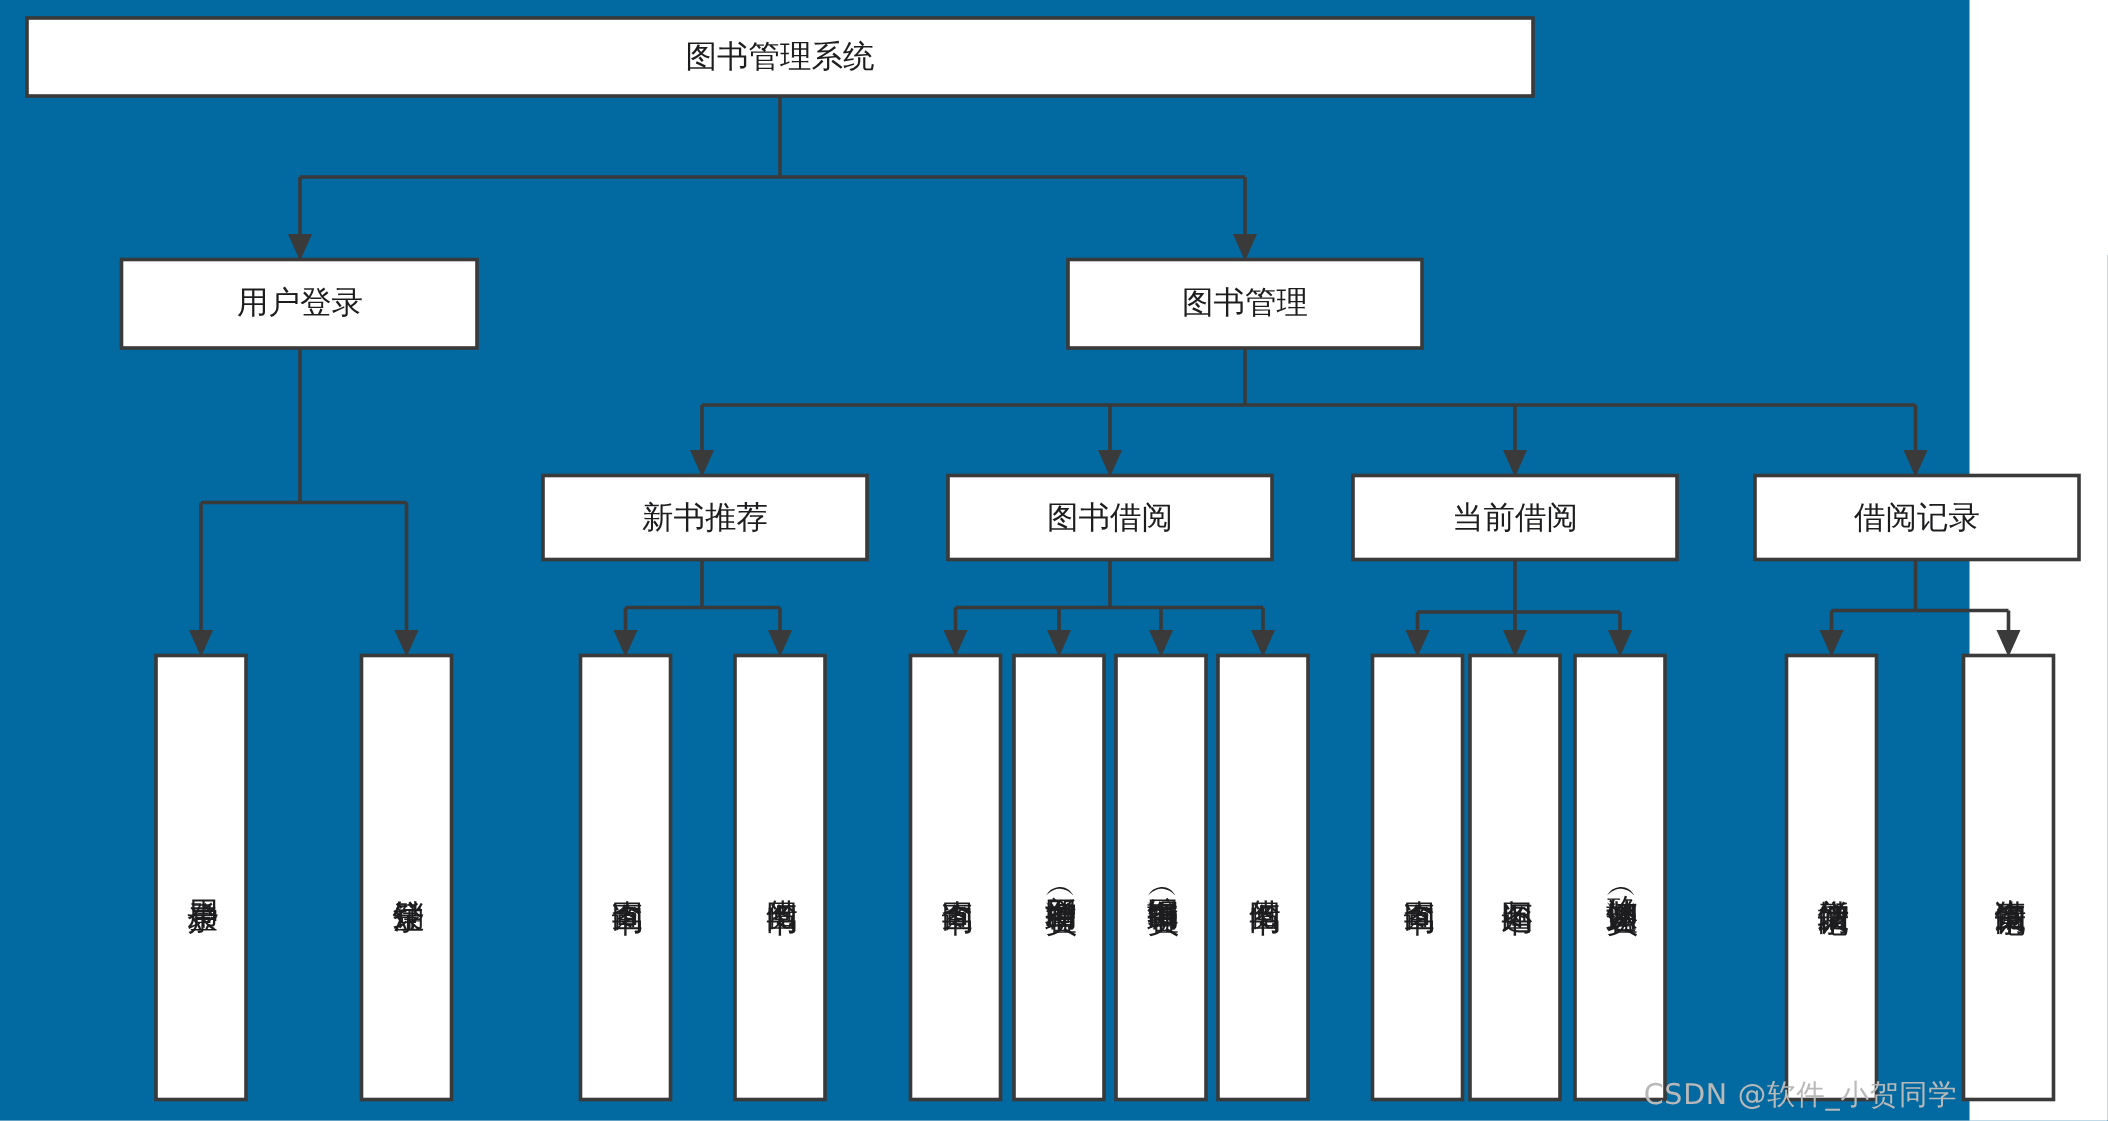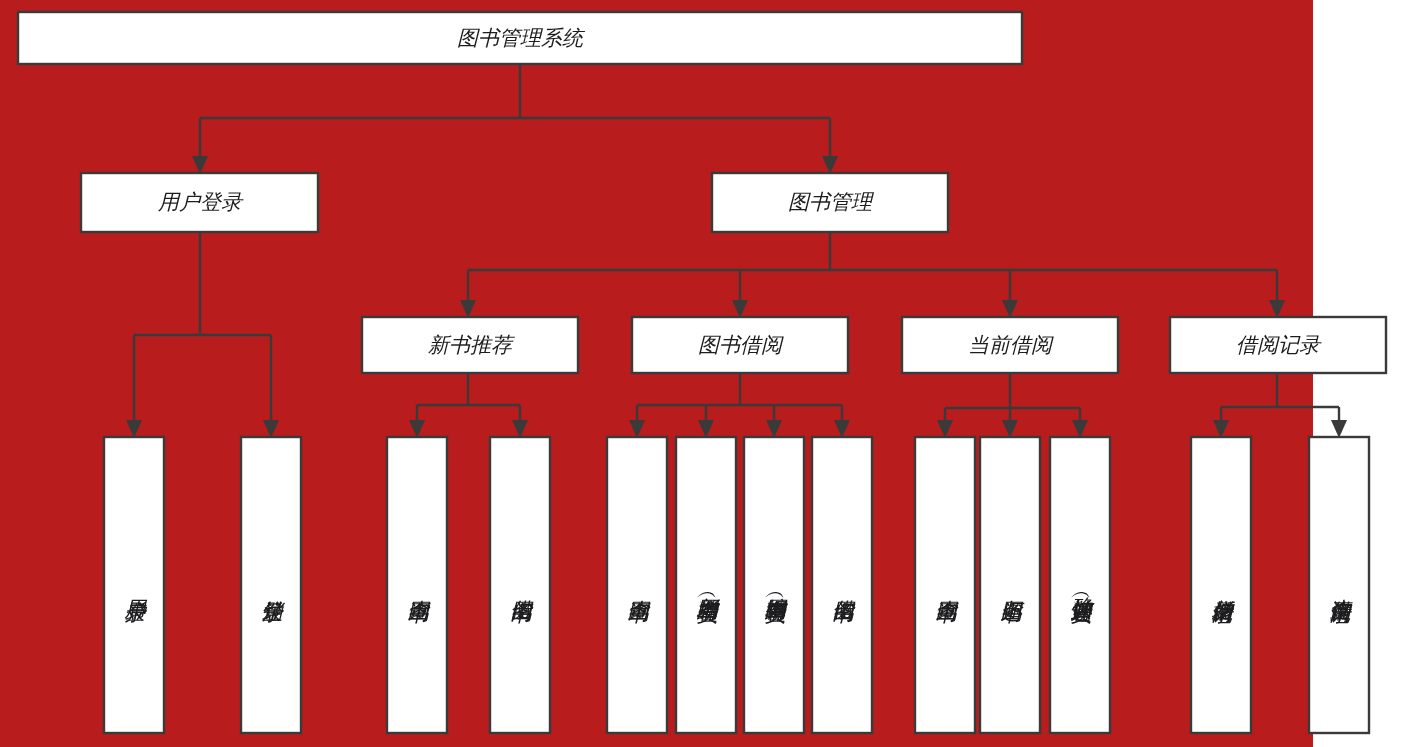--- a/index.html
+++ b/index.html
@@ -11,22 +11,21 @@
   body {
     width: 1405px;
     height: 747px;
     font-family: "DejaVu Sans", "Liberation Sans", sans-serif;
     overflow: hidden;
   }
   #diagram-root {
     position: relative;
     width: 1313px;
     height: 747px;
-    background: #b91c1c;
-    font-style: italic;
+    background: #0369a1;
   }
   svg.diagram-canvas {
     position: absolute;
     left: 0;
     top: 0;
     width: 1405px;
     height: 747px;
     display: block;
   }
   .node-box {
@@ -240,14 +239,15 @@
       <rect class="node-box" x="1191" y="437" width="60" height="296"></rect>
       <text class="node-label vertical" x="1221" y="585">新增借阅记录</text>
     </g>
     <g>
       <rect class="node-box" x="1309" y="437" width="60" height="296"></rect>
       <text class="node-label vertical" x="1339" y="585">查询借阅记录</text>
     </g>
 
   </svg>
 
+  <div class="watermark-text">CSDN @软件_小贺同学</div>
 
 </div>
 
 </body></html>

